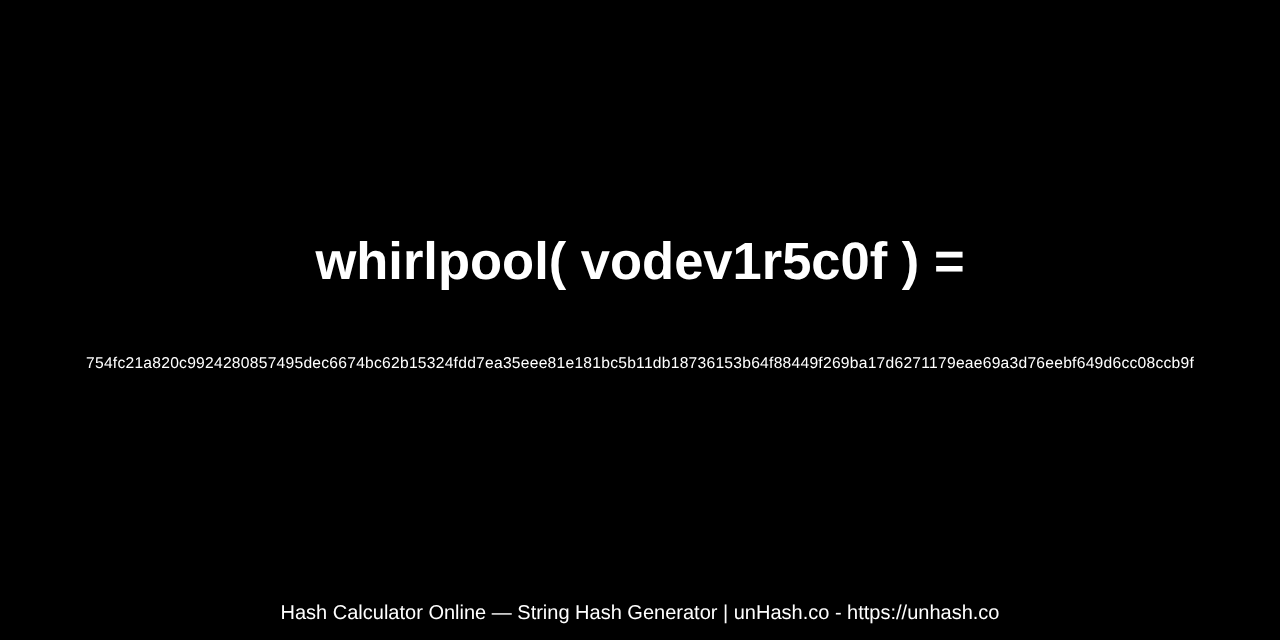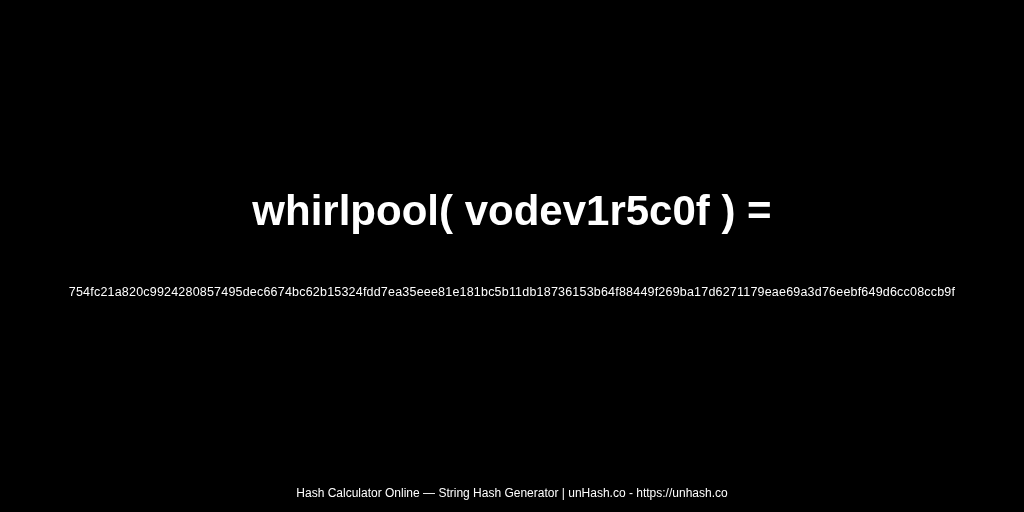--- a/index.html
+++ b/index.html
@@ -33,21 +33,21 @@
       margin-bottom: 50px;
     }
     .hash-output {
       font-size: 12.5px;
       font-family: Arial, Helvetica, sans-serif;
       letter-spacing: 0.2px;
       white-space: nowrap;
     }
     .footer {
       text-align: center;
-      font-size: 12px;
+      font-size: 16px;
       padding-bottom: 12px;
       color: #ffffff;
     }
   </style>
 </head>
 <body>
 
 <div class="content">
   <div class="title">whirlpool( vodev1r5c0f ) =</div>
   <div class="hash-output">754fc21a820c9924280857495dec6674bc62b15324fdd7ea35eee81e181bc5b11db18736153b64f88449f269ba17d6271179eae69a3d76eebf649d6cc08ccb9f</div>

